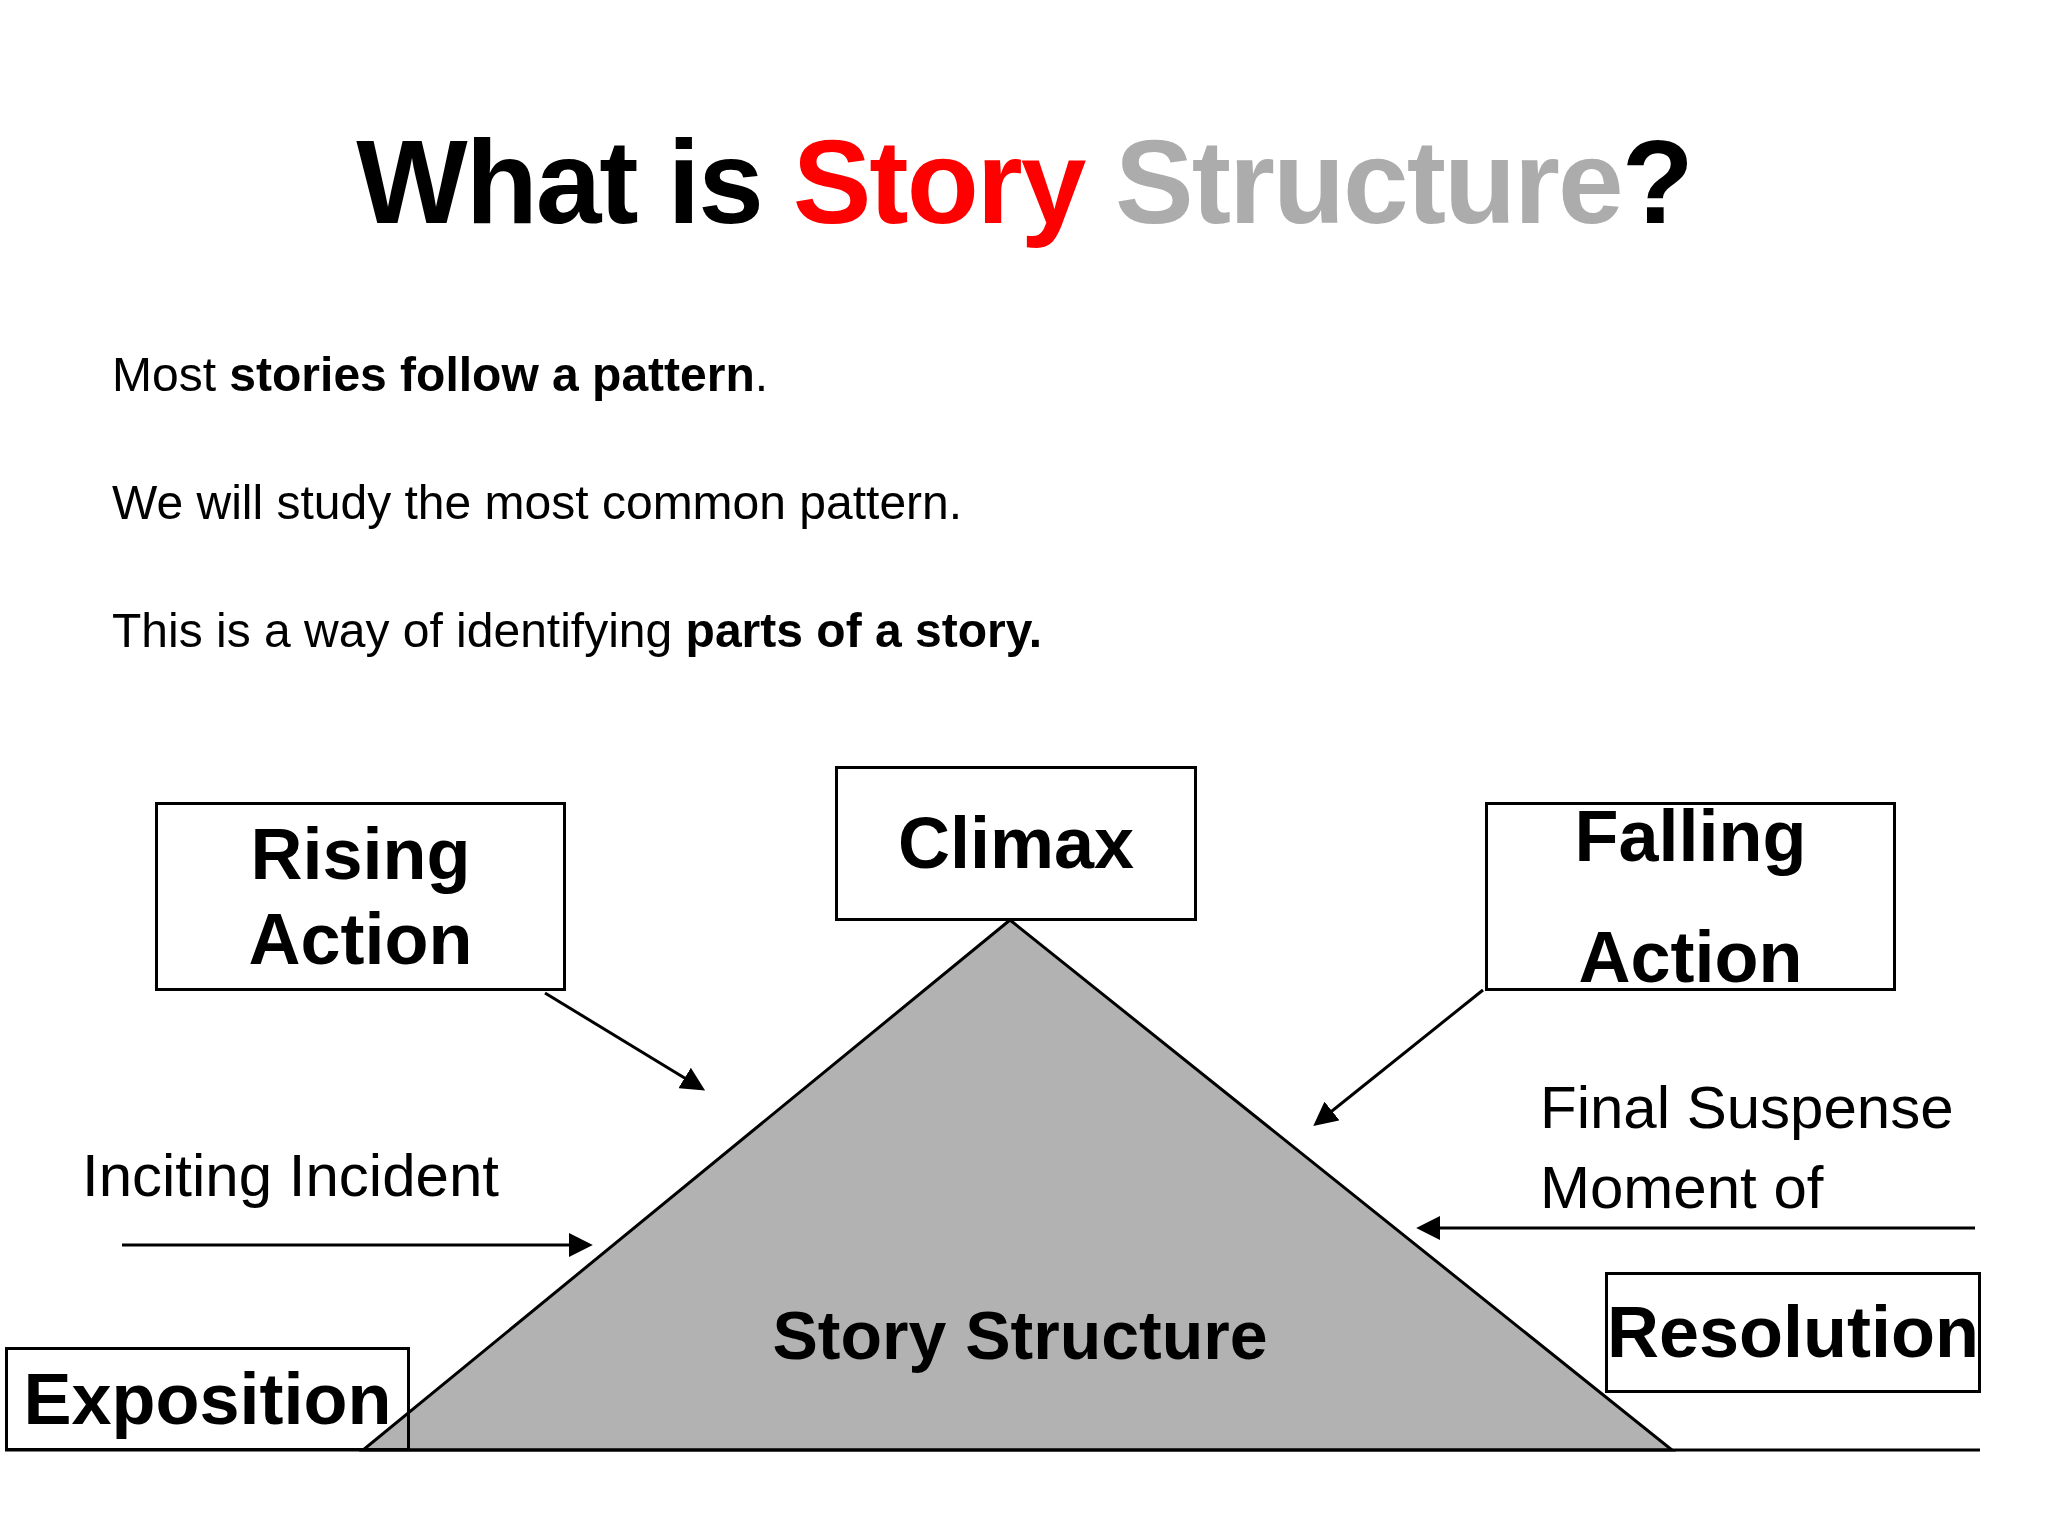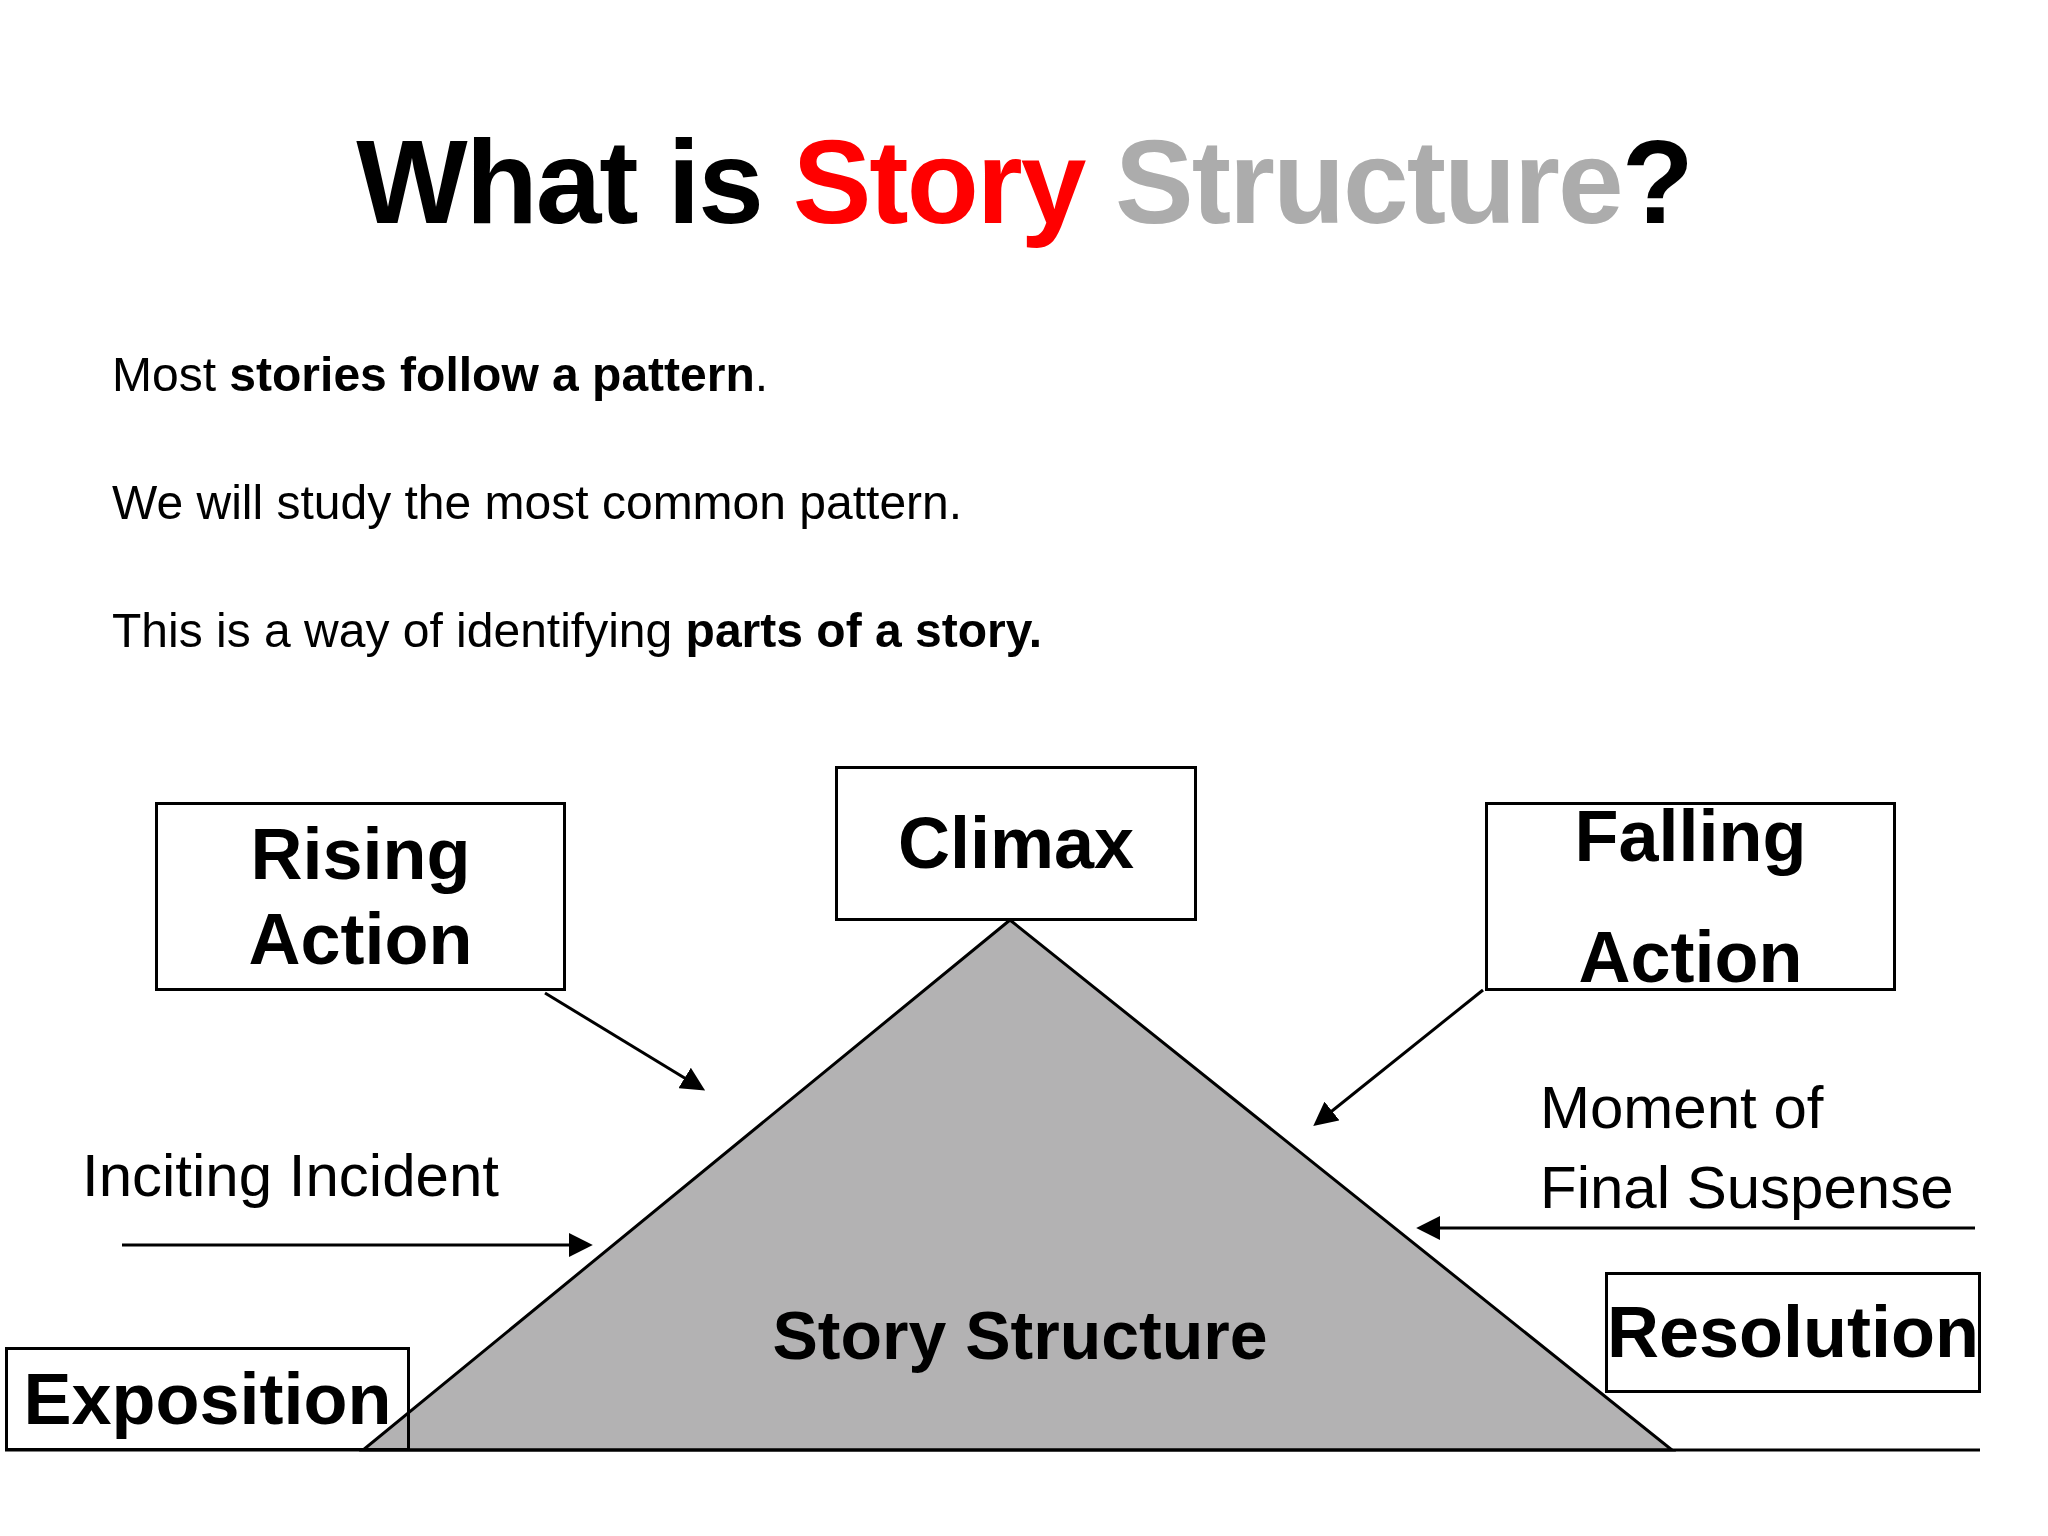--- a/index.html
+++ b/index.html
@@ -107,19 +107,19 @@
     <span>Exposition</span>
   </div>
 
   <div class="dbox" id="box-resolution">
     <span>Resolution</span>
   </div>
 
   <div class="flabel" id="lbl-inciting">Inciting Incident</div>
 
   <div class="flabel" id="lbl-moment">
+    <div>Final Suspense</div>
     <div>Moment of</div>
-    <div>Final Suspense</div>
   </div>
 
   <div class="flabel" id="lbl-structure">Story Structure</div>
 
 </div>
 
 </body></html>

